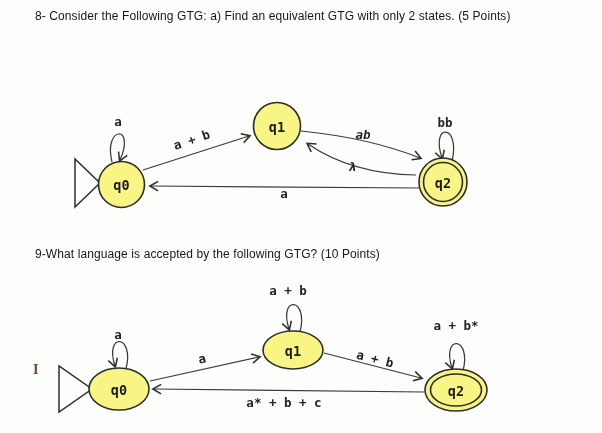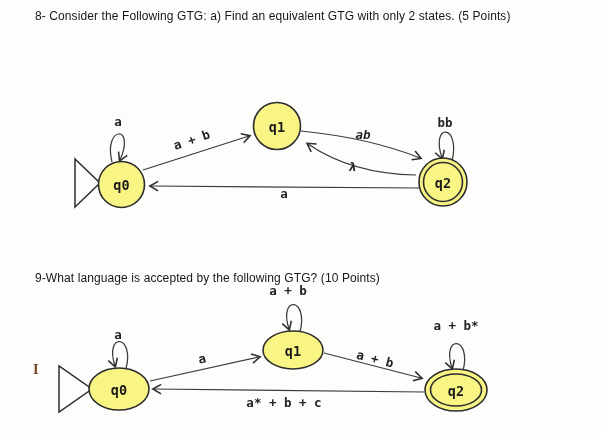--- a/index.html
+++ b/index.html
@@ -6,21 +6,21 @@
   .page {
     position:relative; width:602px; height:433px; background:#fdfdfc;
     font-family:"Liberation Sans", sans-serif; overflow:hidden;
   }
   .qtext {
     position:absolute; left:35px; color:#171717; font-size:12px;
     white-space:nowrap; letter-spacing:0.1px;
   }
   .q8-line1 { top:9px; }
   .q8-line2 { top:37px; }
-  .q9-line  { top:247px;margin-top:24px; }
+  .q9-line  { top:247px; }
   svg.diagram { position:absolute; left:0; overflow:visible; }
   #diagram1 { top:85px; }
   #diagram2 { top:278px; }
   .state {
     stroke:#2d2d2d; stroke-width:1.6px;
   }
   .state-label {
     font-family:"DejaVu Sans Mono", monospace; font-weight:bold;
     font-size:13.5px; fill:#1b1b1b; text-anchor:middle;
   }

